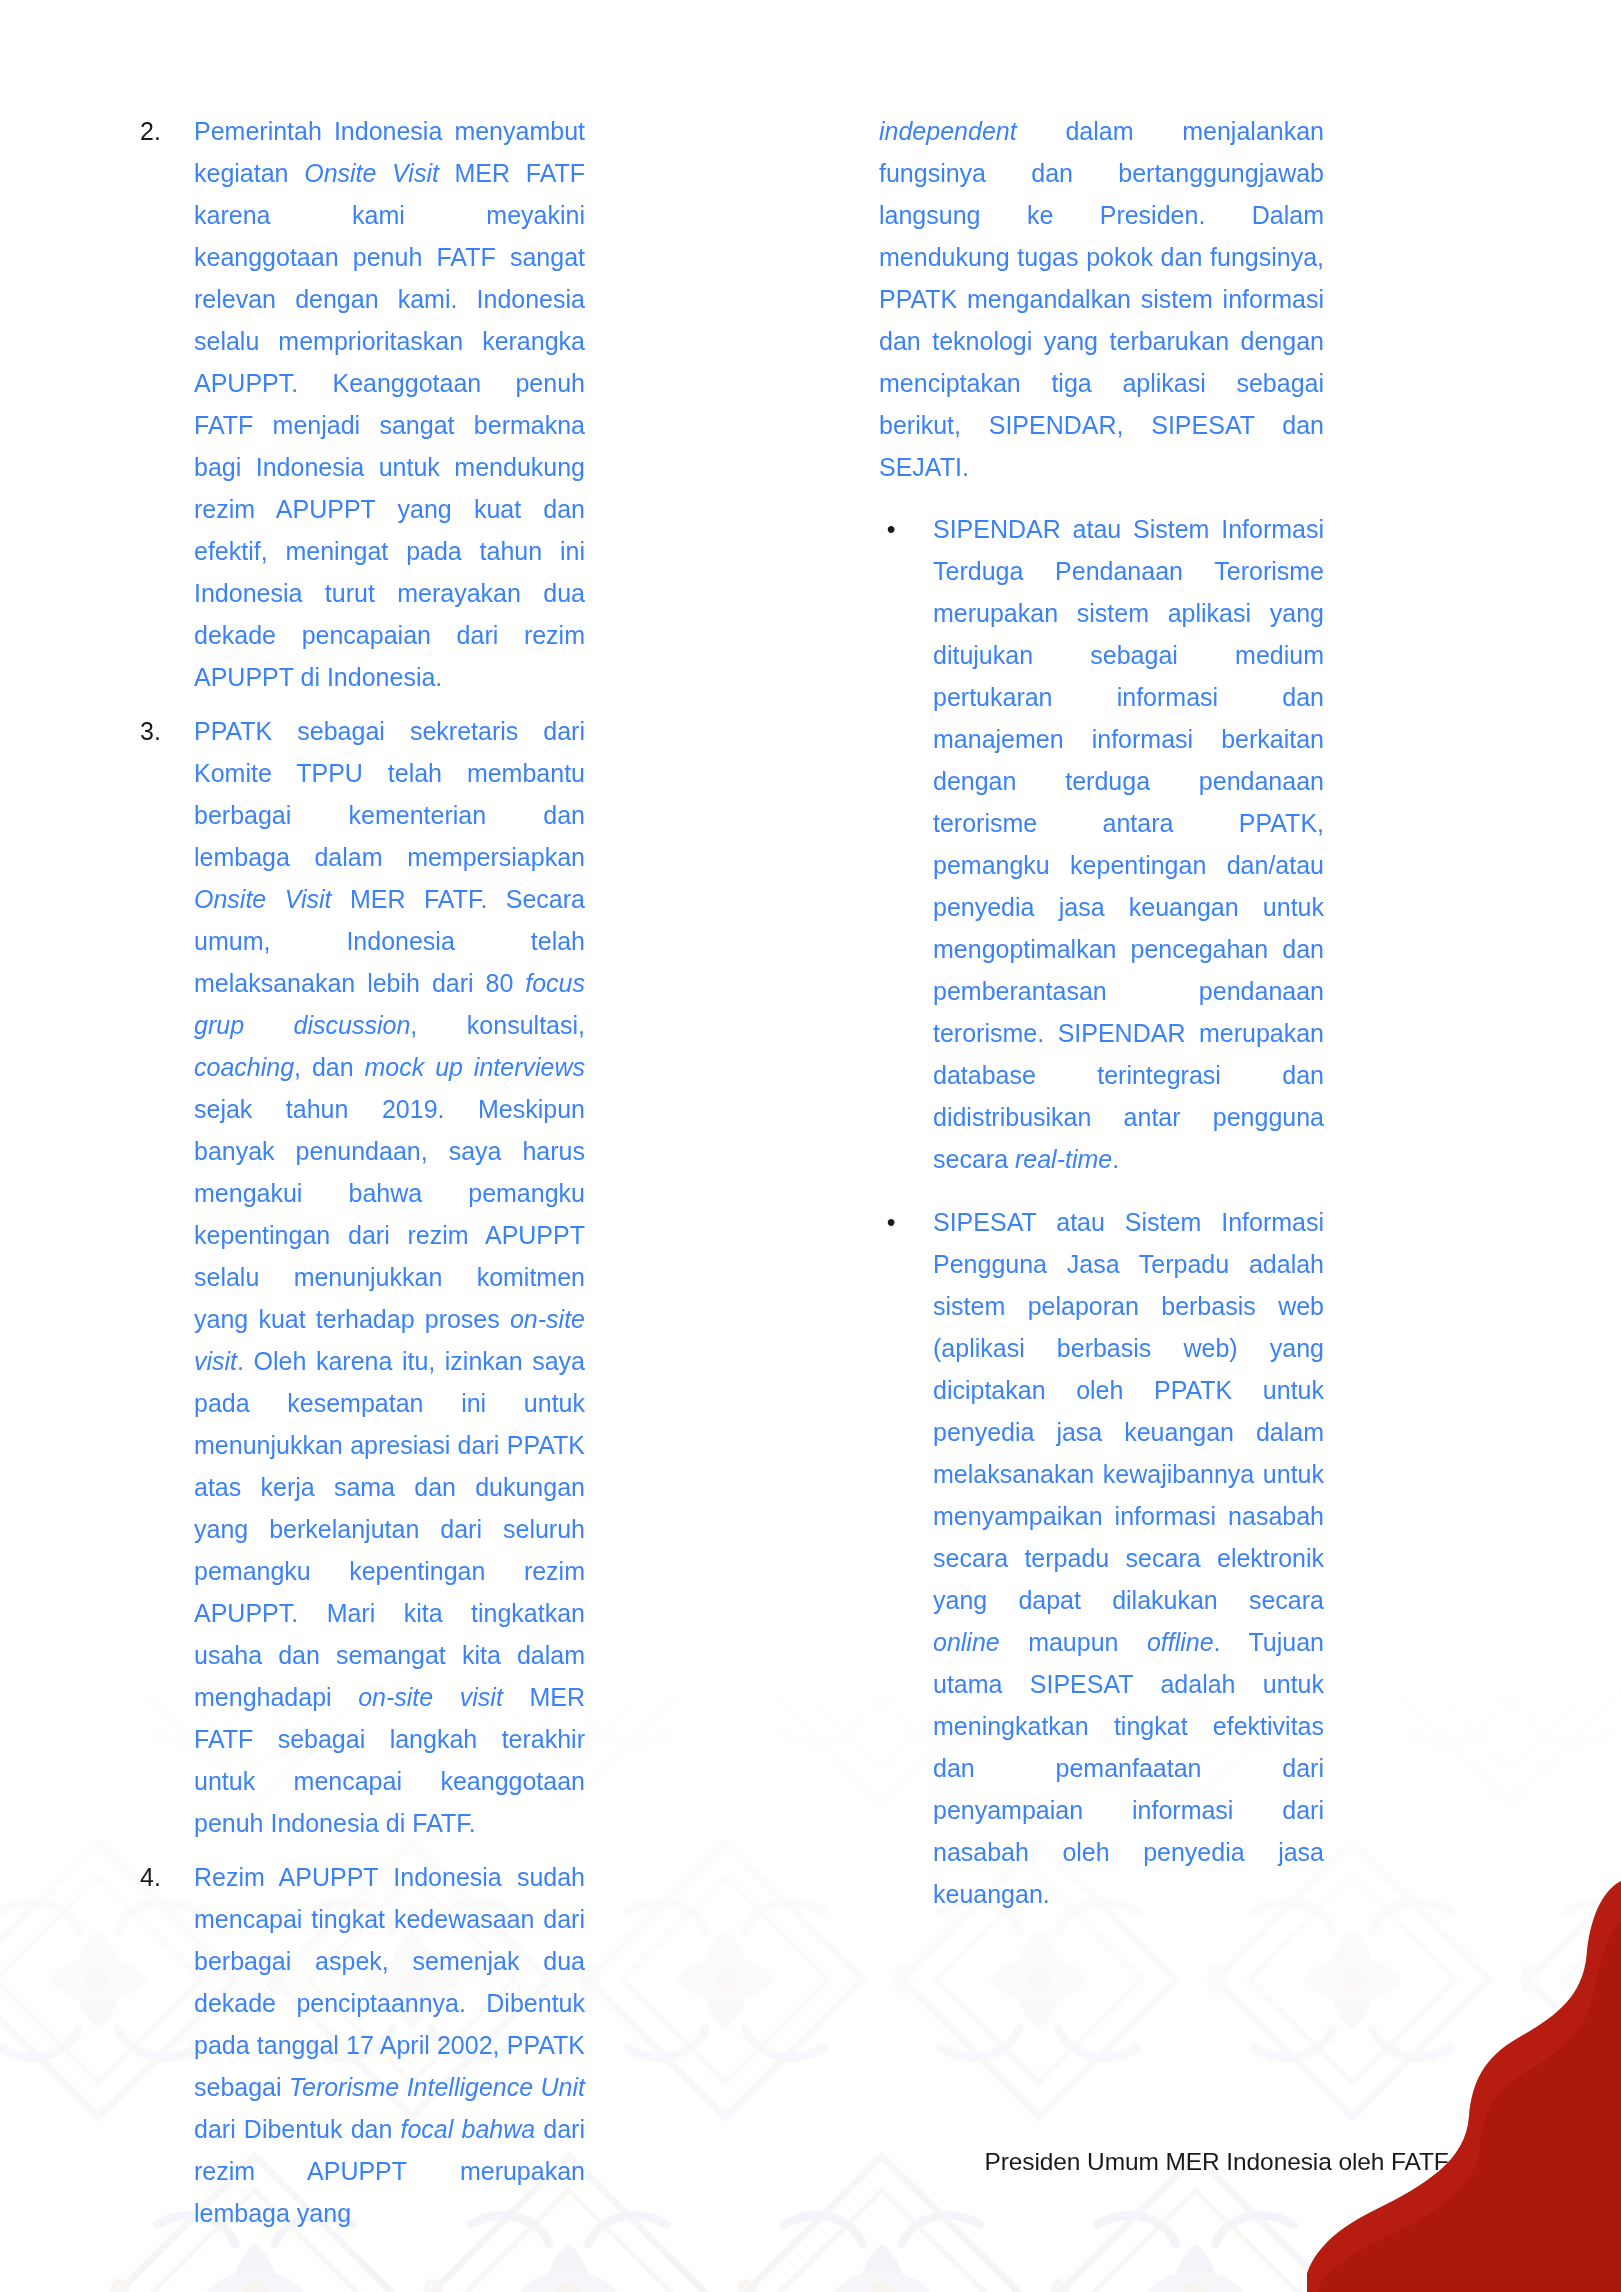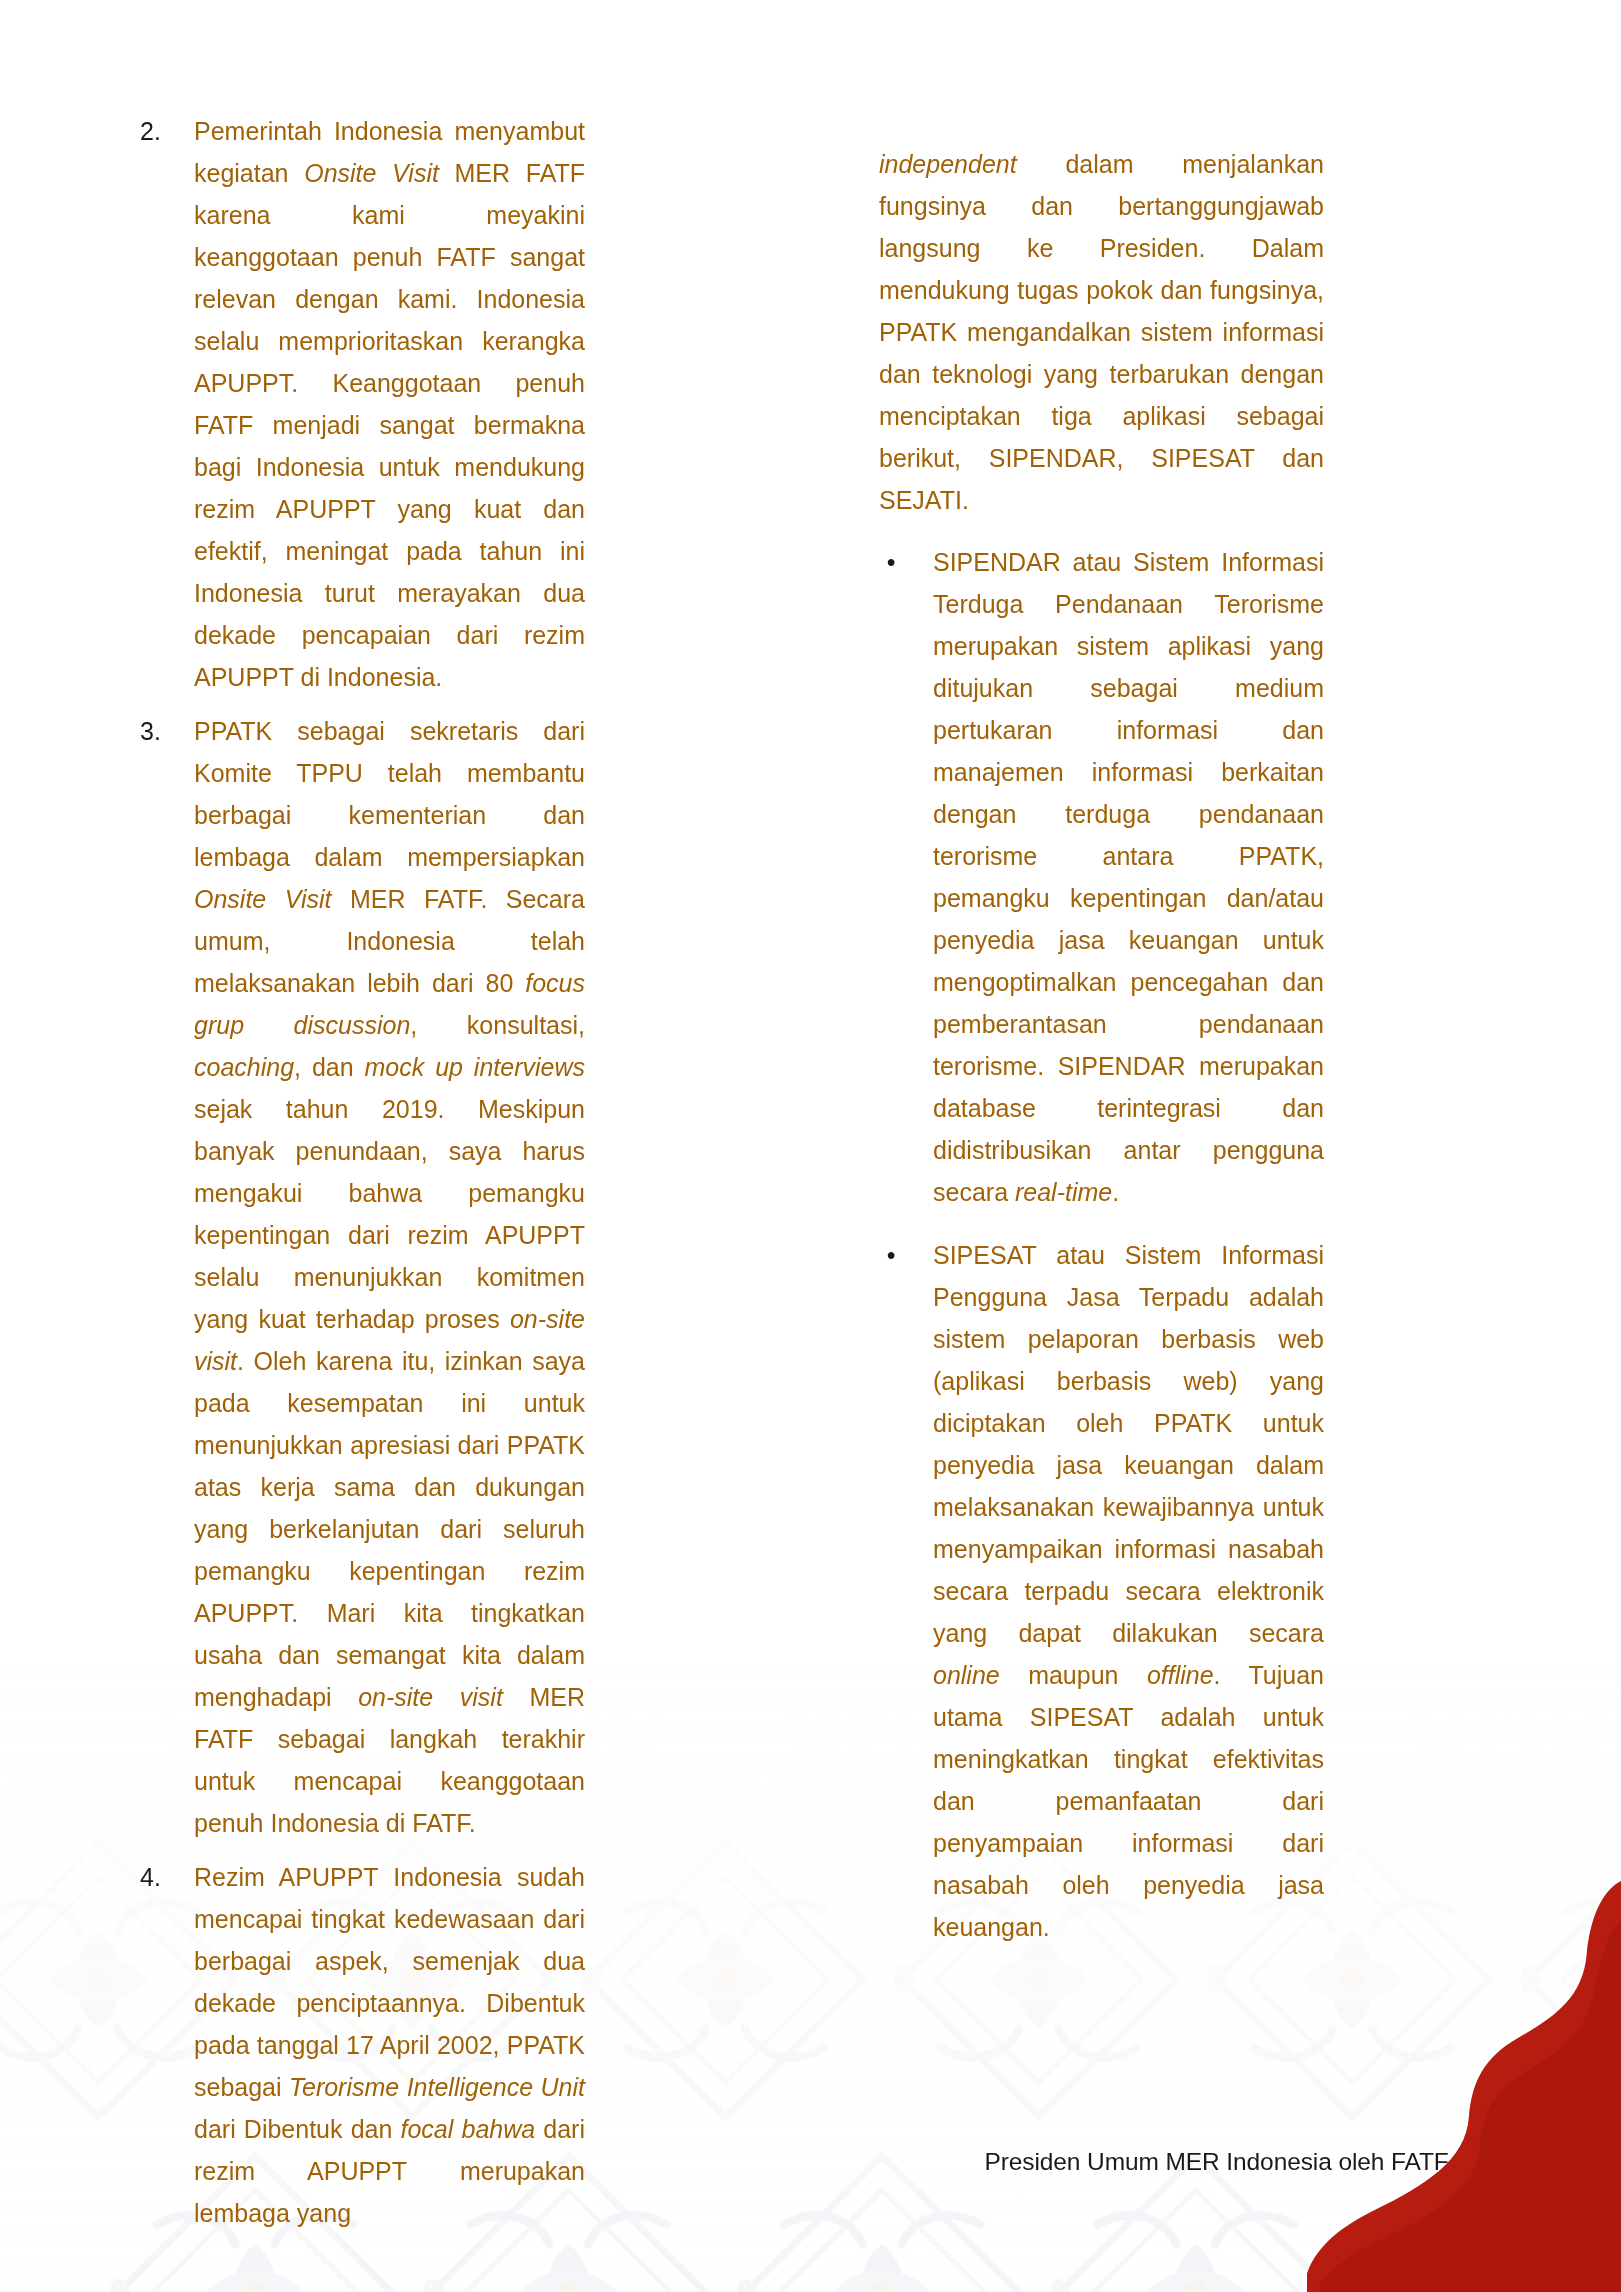--- a/index.html
+++ b/index.html
@@ -74,23 +74,23 @@
     color: #1a1a1a;
   }
   .num-body,
   .para,
   .bullet-body {
     font-size: 25px;
     line-height: 42px;
     text-align: justify;
     text-justify: inter-word;
     hyphens: none;
-    color: #a16207;
-  }
-  .para { margin-bottom: 19.6px; margin-top: 33px; }
+    color: #3b82f6;
+  }
+  .para { margin-bottom: 19.6px; }
 
   
   .bullet-item {
     position: relative;
     padding-left: 54px;
     margin-bottom: 21.6px;
   }
   .bullet-marker {
     position: absolute;
     left: 7.8px;

